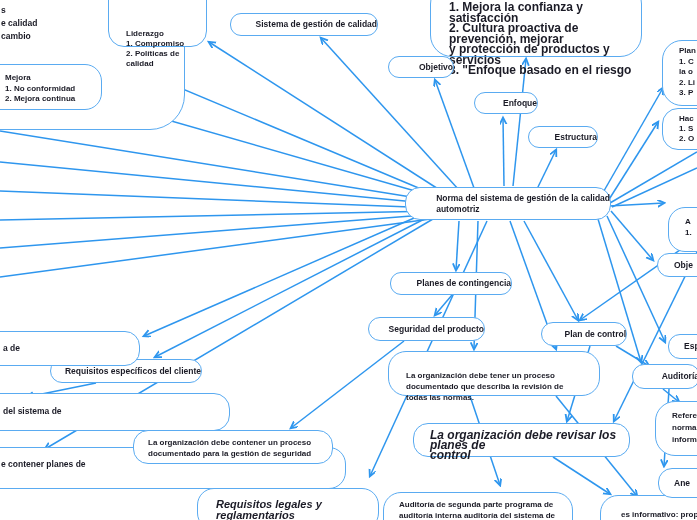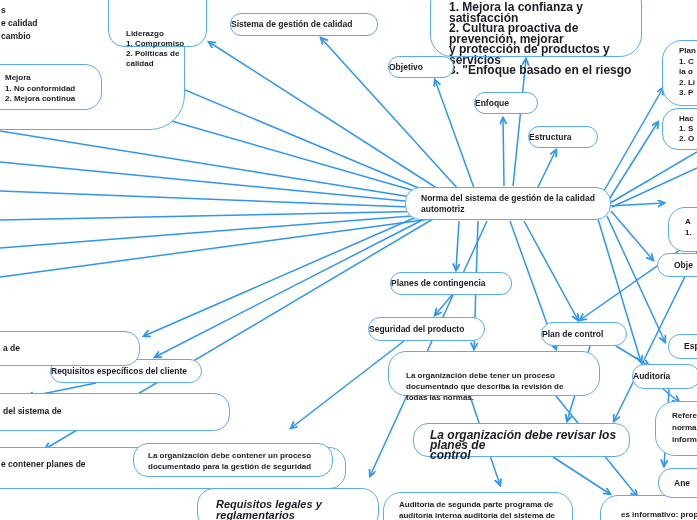--- a/index.html
+++ b/index.html
@@ -10,21 +10,21 @@
   #diagram{position:absolute;left:0;top:0;width:697px;height:520px;overflow:hidden;}
   #edge-layer{position:absolute;left:0;top:0;z-index:1;}
   .node{
     position:absolute;z-index:2;background:#ffffff;
     border:1.5px solid #5aabf1;box-sizing:border-box;
     display:flex;
   }
   .node .lbl{
     font-weight:bold;color:#1b1b26;white-space:pre-line;line-height:1.25;
   }
-  .node.center-align{align-items:center;justify-content:flex-start;text-align:center;}
+  .node.center-align{align-items:center;justify-content:flex-end;text-align:center;}
   .node.left-align{align-items:flex-start;justify-content:flex-start;text-align:left;}
 </style>
 </head>
 <body>
 
 <div id="diagram">
     <svg width="697" height="520" id="edge-layer">
       <defs>
         <marker id="arrow" markerWidth="9" markerHeight="9" refX="6.5" refY="3.5" orient="auto" markerUnits="userSpaceOnUse">
           <path d="M0,0 L7,3.5 L0,7" fill="none" stroke="#2e96ee" stroke-width="1.8"></path>
@@ -114,21 +114,21 @@
 1. S
 2. O</span>
     </div>
     <div class="node left-align" style="left: 668px; top: 207px; width: 120px; height: 45px; border-radius: 17px; padding-left: 16px; padding-top: 9px;">
       <span class="lbl" style="font-size: 8px; line-height: 10.5px;">A
 1.</span>
     </div>
     <div class="node left-align" style="left: 657px; top: 253px; width: 110px; height: 24px; border-radius: 12px; padding-left: 16px; padding-top: 6px;">
       <span class="lbl" style="font-size: 8.5px; line-height: 11px;">Obje</span>
     </div>
-    <div class="node left-align" style="left: 405px; top: 187px; width: 206px; height: 33px; border-radius: 15px; padding-left: 15px; padding-top: 5px;">
+    <div class="node left-align" style="left: 405px; top: 187px; width: 206px; height: 33px; border-radius: 15px; padding-left: 15px; padding-top: 5px; justify-content: flex-end;">
       <span class="lbl" style="font-size: 8.5px; line-height: 11px;">Norma del sistema de gestión de la calidad
 automotriz</span>
     </div>
     <div class="node center-align" style="left: 368px; top: 317px; width: 117px; height: 24px; border-radius: 12px;">
       <span class="lbl" style="font-size: 8.5px; line-height: 11px;">Seguridad del producto</span>
     </div>
     <div class="node center-align" style="left: 390px; top: 272px; width: 122px; height: 23px; border-radius: 11px;">
       <span class="lbl" style="font-size: 8.5px; line-height: 11px;">Planes de contingencia</span>
     </div>
     <div class="node center-align" style="left: 541px; top: 322px; width: 86px; height: 24px; border-radius: 12px;">
@@ -144,21 +144,21 @@
     </div>
     <div class="node left-align" style="left: -210px; top: 331px; width: 350px; height: 35px; border-radius: 15px; padding-left: 212px; padding-top: 11px;">
       <span class="lbl" style="font-size: 8.5px; line-height: 11px;">a de</span>
     </div>
     <div class="node left-align" style="left: -210px; top: 393px; width: 440px; height: 38px; border-radius: 16px; padding-left: 212px; padding-top: 12px;">
       <span class="lbl" style="font-size: 8.5px; line-height: 11px;">del sistema de</span>
     </div>
     <div class="node left-align" style="left: -210px; top: 447px; width: 556px; height: 42px; border-radius: 17px; padding-left: 210px; padding-top: 11px;">
       <span class="lbl" style="font-size: 8.5px; line-height: 11px;">e contener planes de</span>
     </div>
-    <div class="node left-align" style="left: 133px; top: 430px; width: 200px; height: 34px; border-radius: 15px; padding-left: 14px; padding-top: 6px; margin-top: 13px;">
+    <div class="node left-align" style="left: 133px; top: 430px; width: 200px; height: 34px; border-radius: 15px; padding-left: 14px; padding-top: 6px;">
       <span class="lbl" style="font-size: 8px; line-height: 11px;">La organización debe contener un proceso
 documentado para la gestión de seguridad</span>
     </div>
     <div class="node left-align" style="left: 413px; top: 423px; width: 217px; height: 34px; border-radius: 15px; padding-left: 16px; padding-top: 6px;">
       <span class="lbl" style="font-size: 12px; line-height: 10px; font-style: italic;">La organización debe revisar los planes de
 control</span>
     </div>
     <div class="node left-align" style="left: 197px; top: 488px; width: 182px; height: 42px; border-radius: 17px; padding-left: 18px; padding-top: 10px;">
       <span class="lbl" style="font-size: 11px; line-height: 11px; font-style: italic;">Requisitos legales y reglamentarios</span>
     </div>

